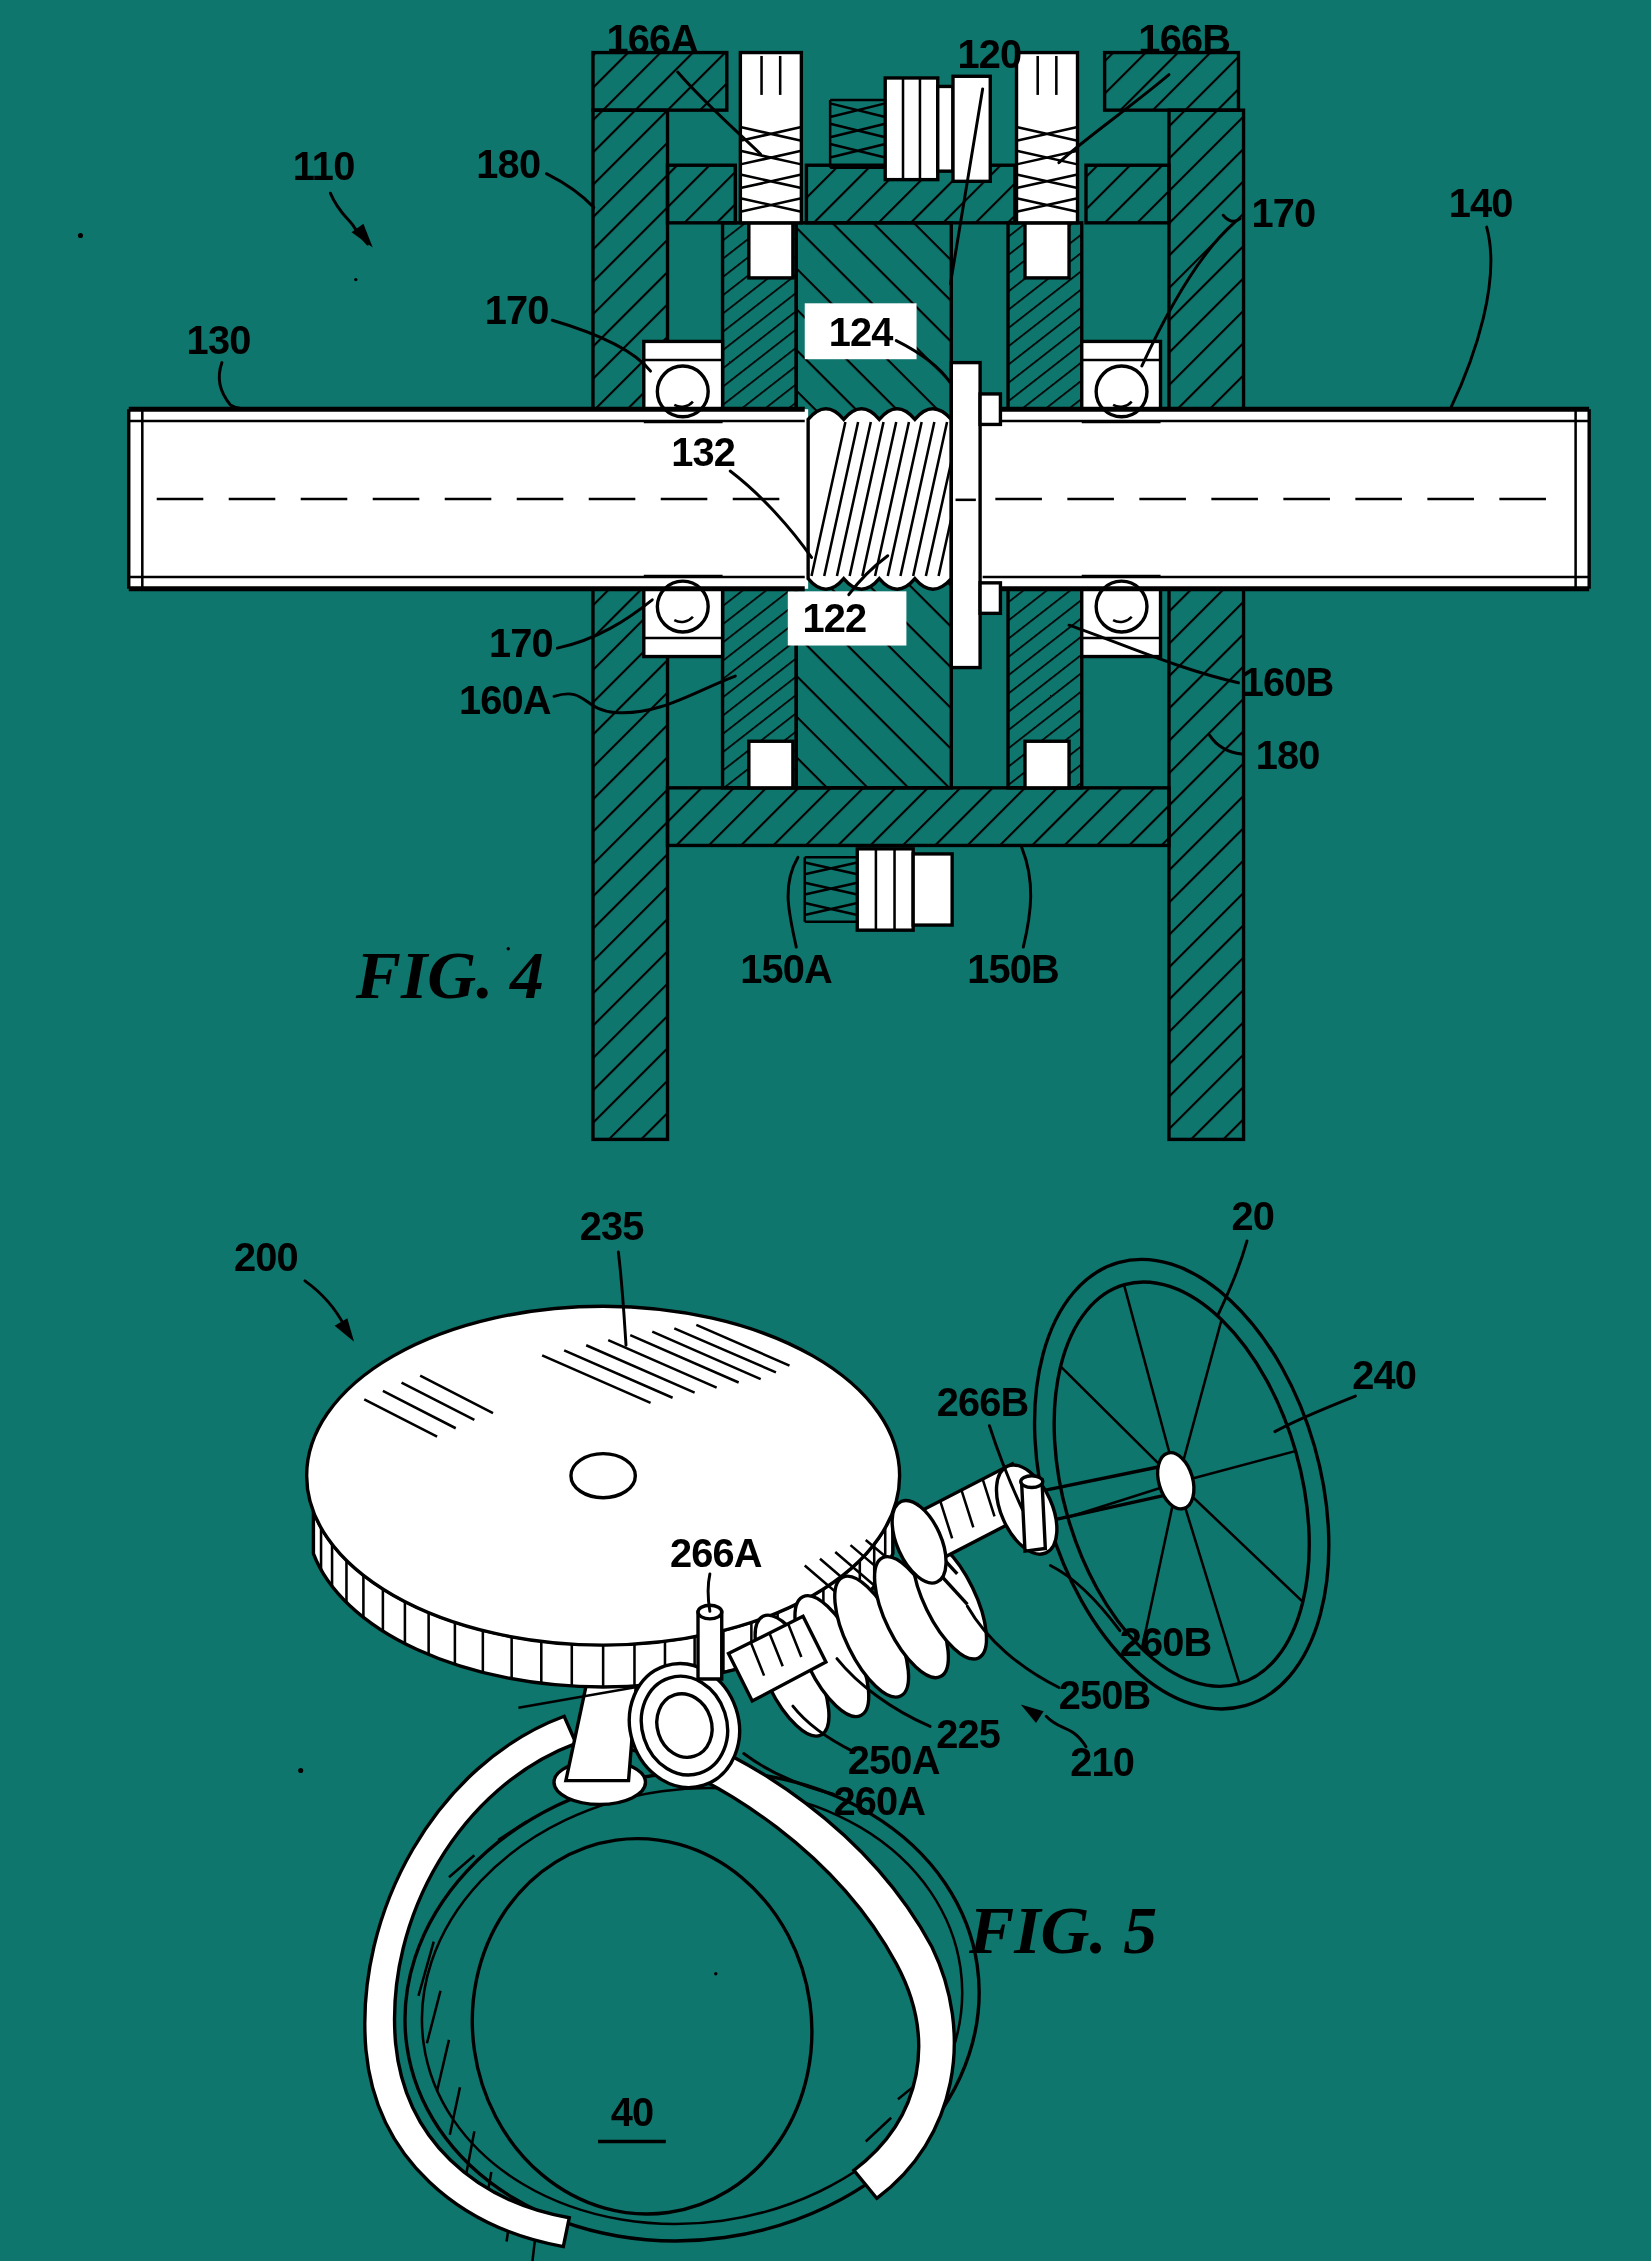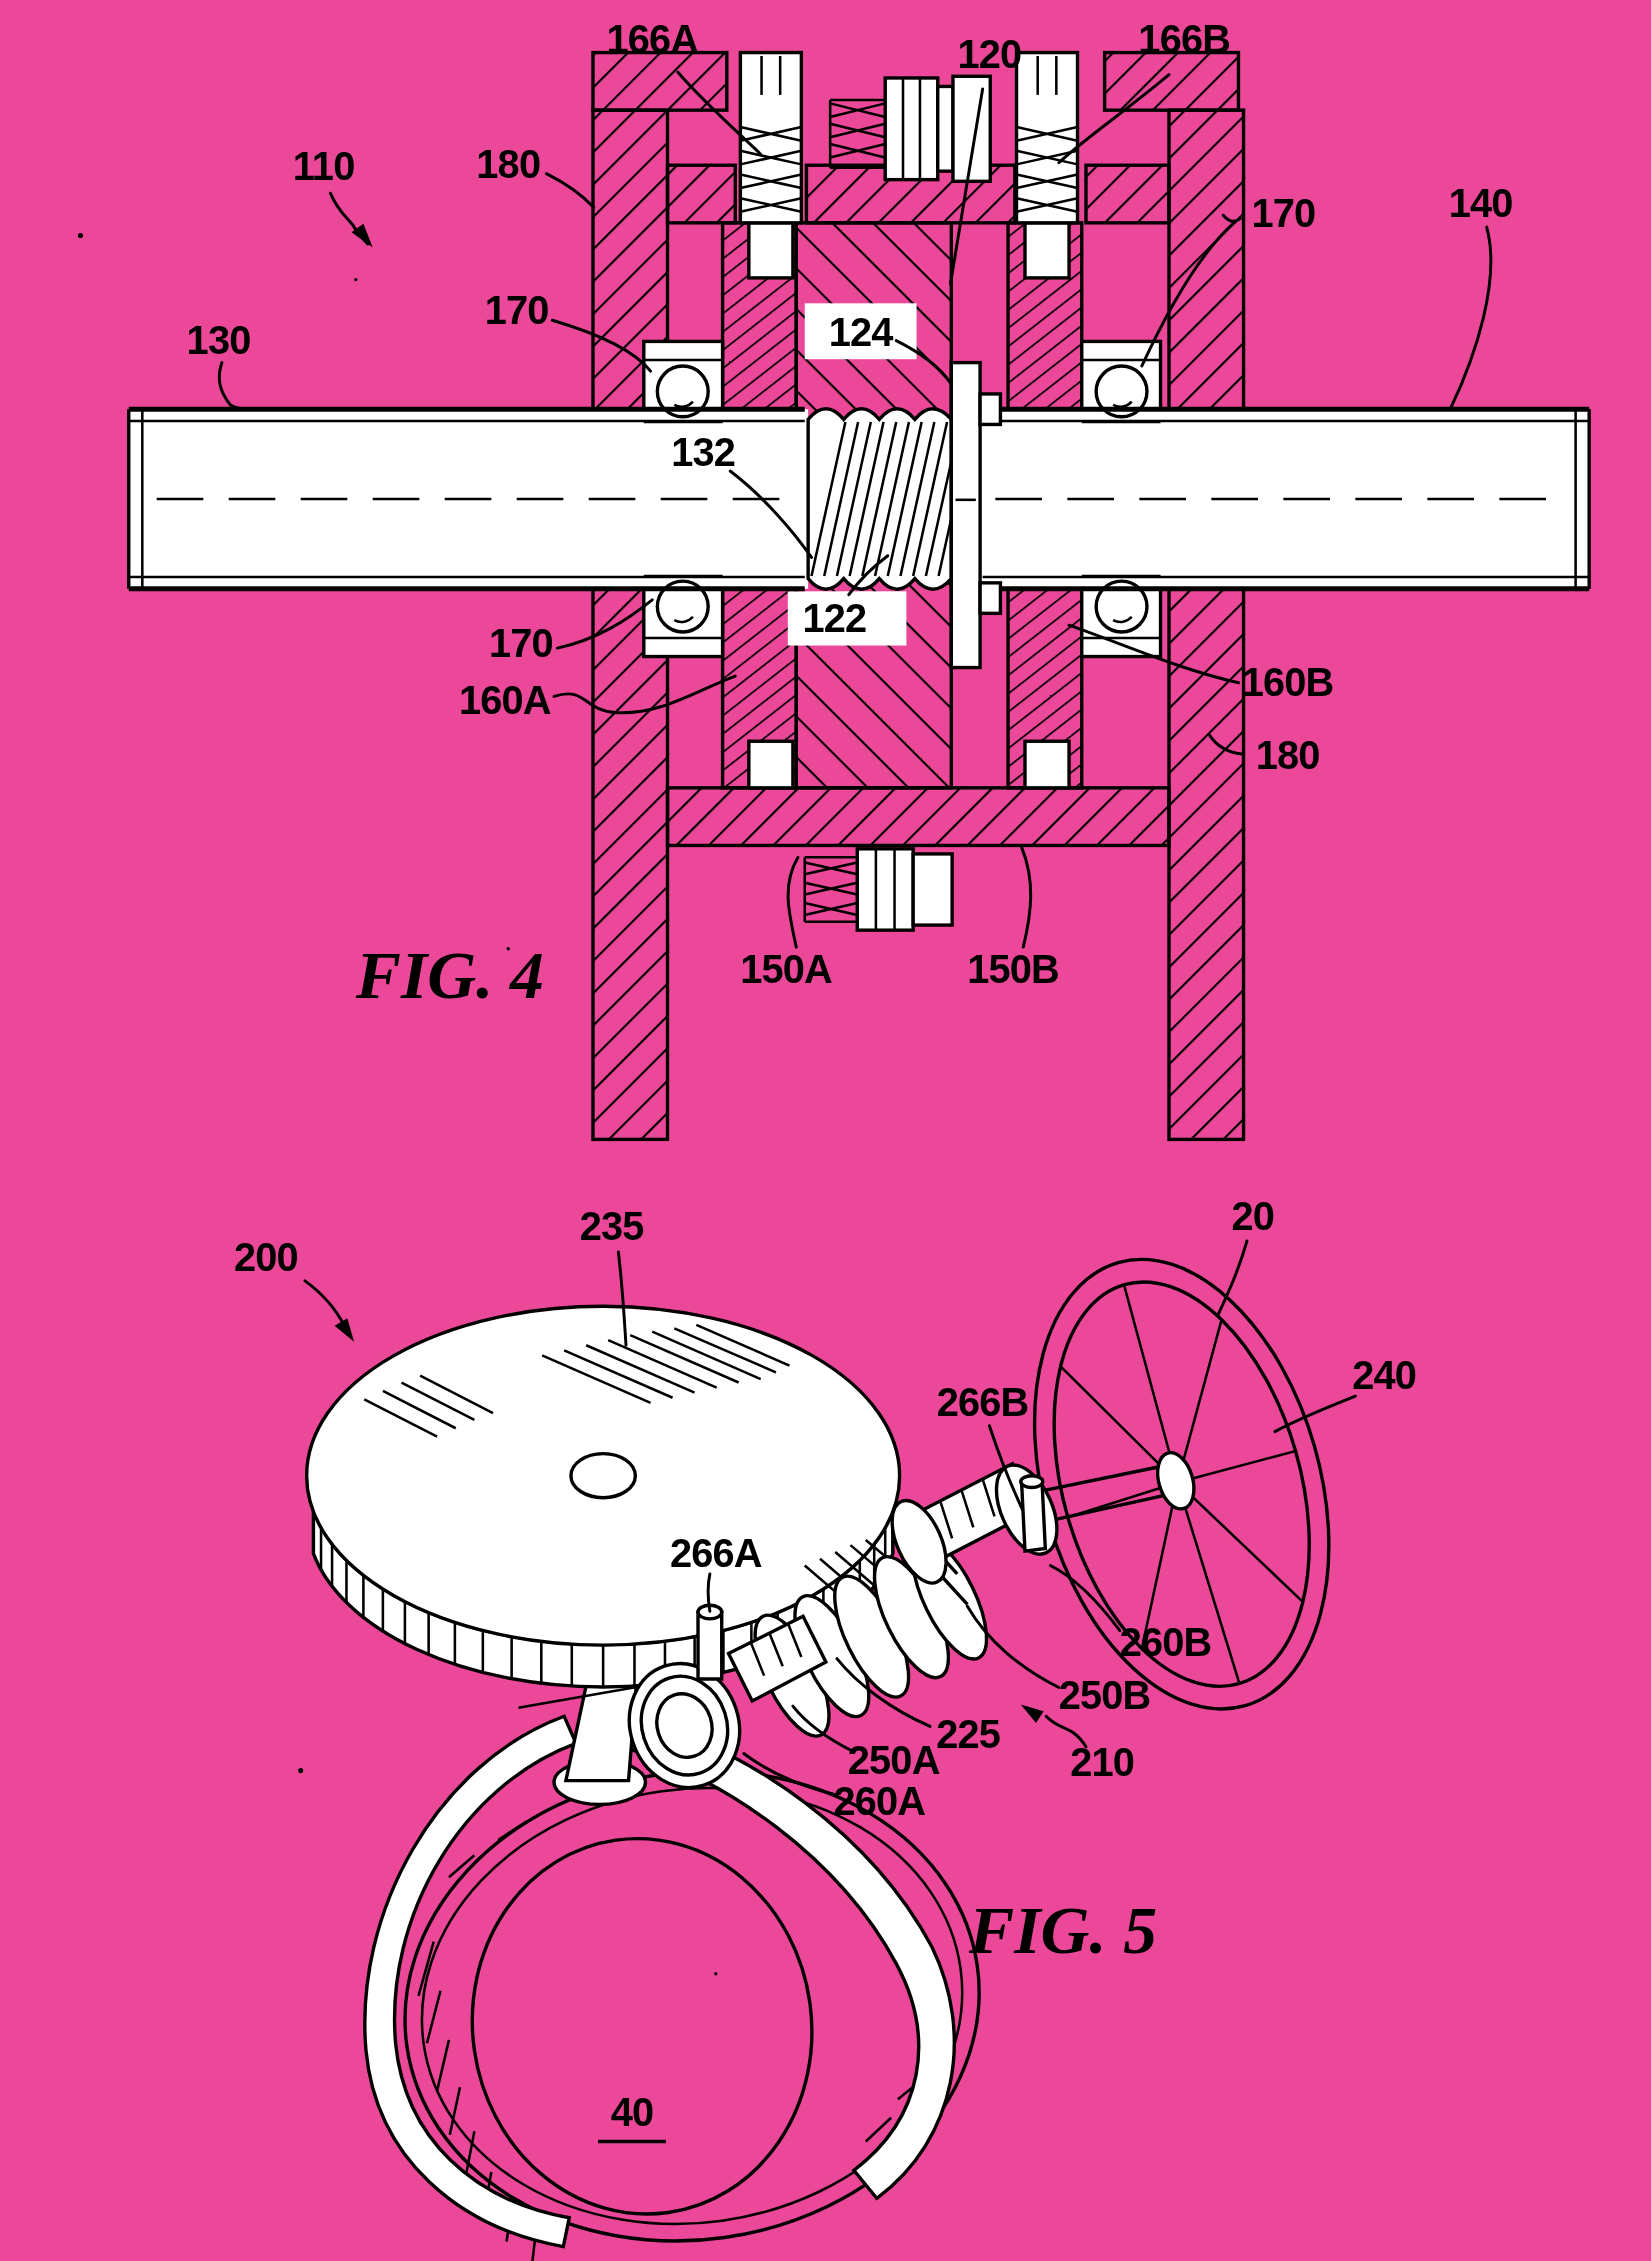--- a/index.html
+++ b/index.html
@@ -1,16 +1,16 @@
 <!DOCTYPE html>
 <html style="font-size:13.6px"><head>
 <meta charset="utf-8">
 <style>
   html,body{margin:0;padding:0;background:#e8e8e8;}
-  .page{width:1651px;height:2261px;background:#ec4899;position:relative;margin:0 auto;overflow:hidden;text-align:right;}
+  .page{width:1651px;height:2261px;background:#0f766e;position:relative;margin:0 auto;overflow:hidden;text-align:right;}
   svg{position:absolute;left:0;top:0;}
   .ref{font-family:"Liberation Sans",sans-serif;font-size:47px;font-weight:600;letter-spacing:-1px;fill:#000;}
   .cap{font-family:"Liberation Serif",serif;font-size:80px;font-style:italic;font-weight:600;fill:#000;}
   .ln{stroke:#000;fill:none;stroke-width:4;}
   .thin{stroke:#000;fill:none;stroke-width:3;}
   .thick{stroke:#000;fill:none;stroke-width:6;}
   .wf{fill:#fff;stroke:#000;stroke-width:4;}
   .lead{stroke:#000;fill:none;stroke-width:3.5;stroke-linecap:round;}
 </style>
 </head>

